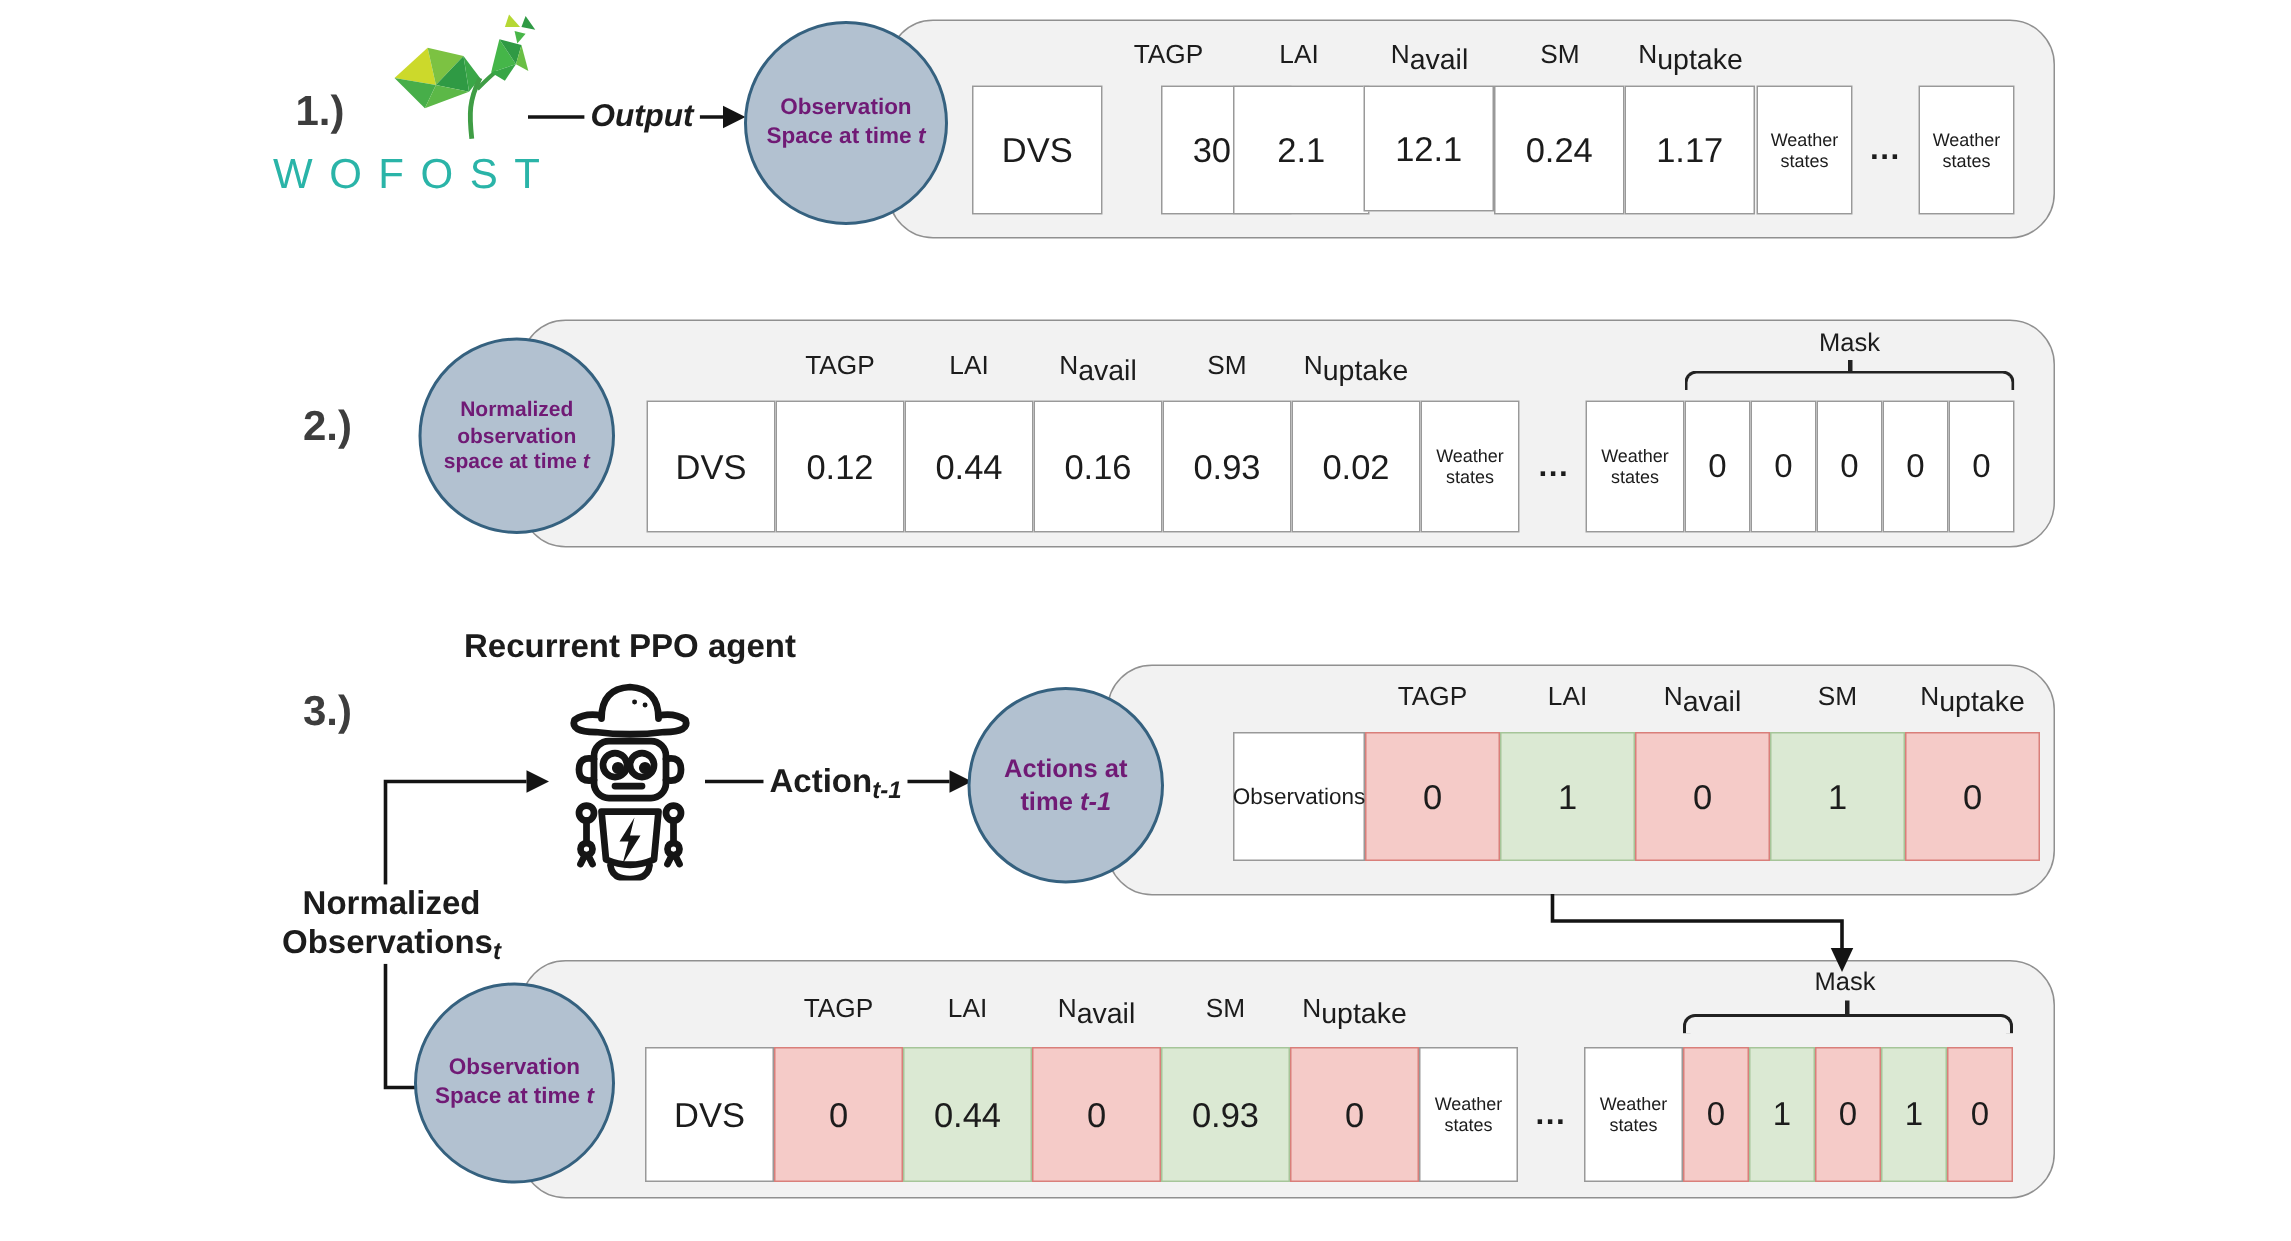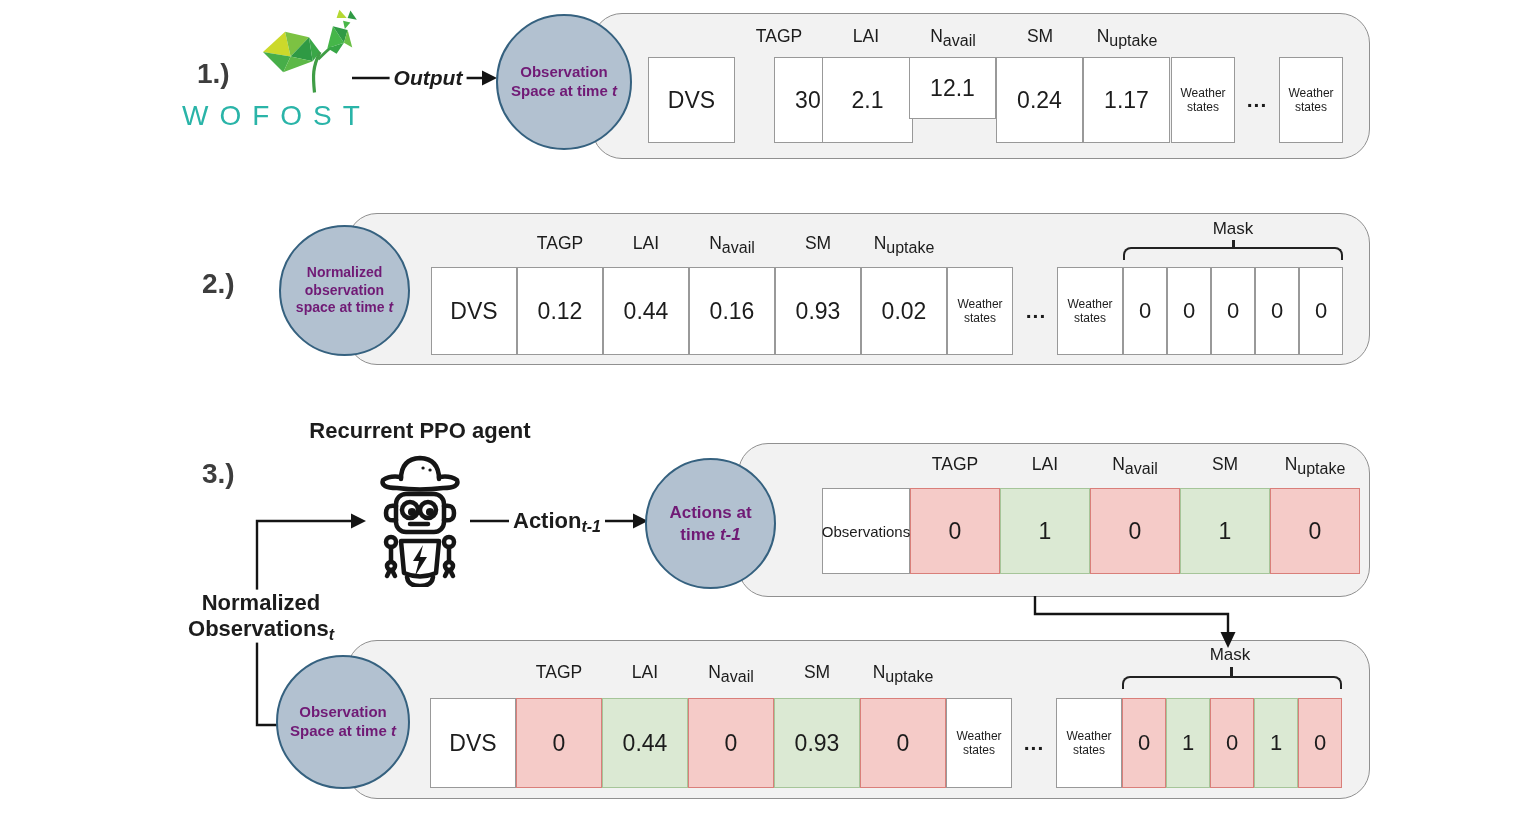--- a/index.html
+++ b/index.html
@@ -10,21 +10,21 @@
           display:flex;align-items:center;justify-content:center;text-align:center;
           font-weight:bold;color:#701a75;z-index:5;line-height:1.25;}
   .cell{position:absolute;background:#ffffff;border:1px solid #999999;box-sizing:border-box;
         display:flex;align-items:center;justify-content:center;font-size:23px;z-index:2;}
   .cell.red{background:#f5cbc8;border-color:#d97f7a;}
   .cell.green{background:#dbe9d3;border-color:#a6c599;}
   .cell.weather{font-size:12px;line-height:1.2;text-align:center;}
   .cell.small{font-size:22px;}
   .cell.fert{font-size:15px;}
   .hdr{position:absolute;font-size:17.5px;transform:translateX(-50%);white-space:nowrap;z-index:2;}
-  .sub{font-size:16px;position:relative;top:4px;}
+  .sub{font-size:19px;position:relative;top:4px;}
   .dots{position:absolute;font-weight:bold;font-size:21px;transform:translate(-50%,-50%);z-index:2;letter-spacing:1px;}
   .steplbl{position:absolute;font-weight:bold;font-size:28px;color:#3d3d3d;z-index:3;}
   .title{position:absolute;font-weight:bold;font-size:22px;transform:translateX(-50%);z-index:3;white-space:nowrap;}
   .arrowlabel{position:absolute;transform:translate(-50%,-50%);background:#ffffff;font-weight:bold;
               z-index:6;white-space:nowrap;padding:0 4px;text-align:center;}
   .masklabel{position:absolute;transform:translateX(-50%);font-size:17px;z-index:3;}
   .brace{position:absolute;height:13px;border-top:2.6px solid #222;border-left:2.6px solid #222;
          border-right:2.6px solid #222;border-radius:8px 8px 0 0;box-sizing:border-box;z-index:3;}
   .bracetick{position:absolute;width:2.6px;background:#222;z-index:3;}
   .wordmark{position:absolute;font-size:28px;letter-spacing:11px;color:#2ab4a8;z-index:3;white-space:nowrap;}
@@ -86,21 +86,21 @@
 
   <div class="hdr" style="left:779px;top:26px;"><span>TAGP</span></div>
   <div class="hdr" style="left:866px;top:26px;"><span>LAI</span></div>
   <div class="hdr" style="left:953px;top:26px;"><span>N</span><span class="sub">avail</span></div>
   <div class="hdr" style="left:1040px;top:26px;"><span>SM</span></div>
   <div class="hdr" style="left:1127px;top:26px;"><span>N</span><span class="sub">uptake</span></div>
 
   <div class="cell" style="left:648px;top:57px;width:87px;height:86px;">DVS</div>
   <div class="cell" style="left:774px;top:57px;width:87px;height:86px;">30.1</div>
   <div class="cell" style="left:822px;top:57px;width:91px;height:86px;">2.1</div>
-  <div class="cell" style="left:909px;top:57px;width:87px;height:62px;">12.1</div>
+  <div class="cell" style="left:909px;top:57px;width:87px;height:84px;">12.1</div>
   <div class="cell" style="left:996px;top:57px;width:87px;height:86px;">0.24</div>
   <div class="cell" style="left:1083px;top:57px;width:87px;height:86px;">1.17</div>
   <div class="cell weather" style="left:1171px;top:57px;width:64px;height:86px;">
     <div><span>Weather</span><br><span>states</span></div>
   </div>
   <div class="dots" style="left:1257px;top:100px;">...</div>
   <div class="cell weather" style="left:1279px;top:57px;width:64px;height:86px;">
     <div><span>Weather</span><br><span>states</span></div>
   </div>
 

